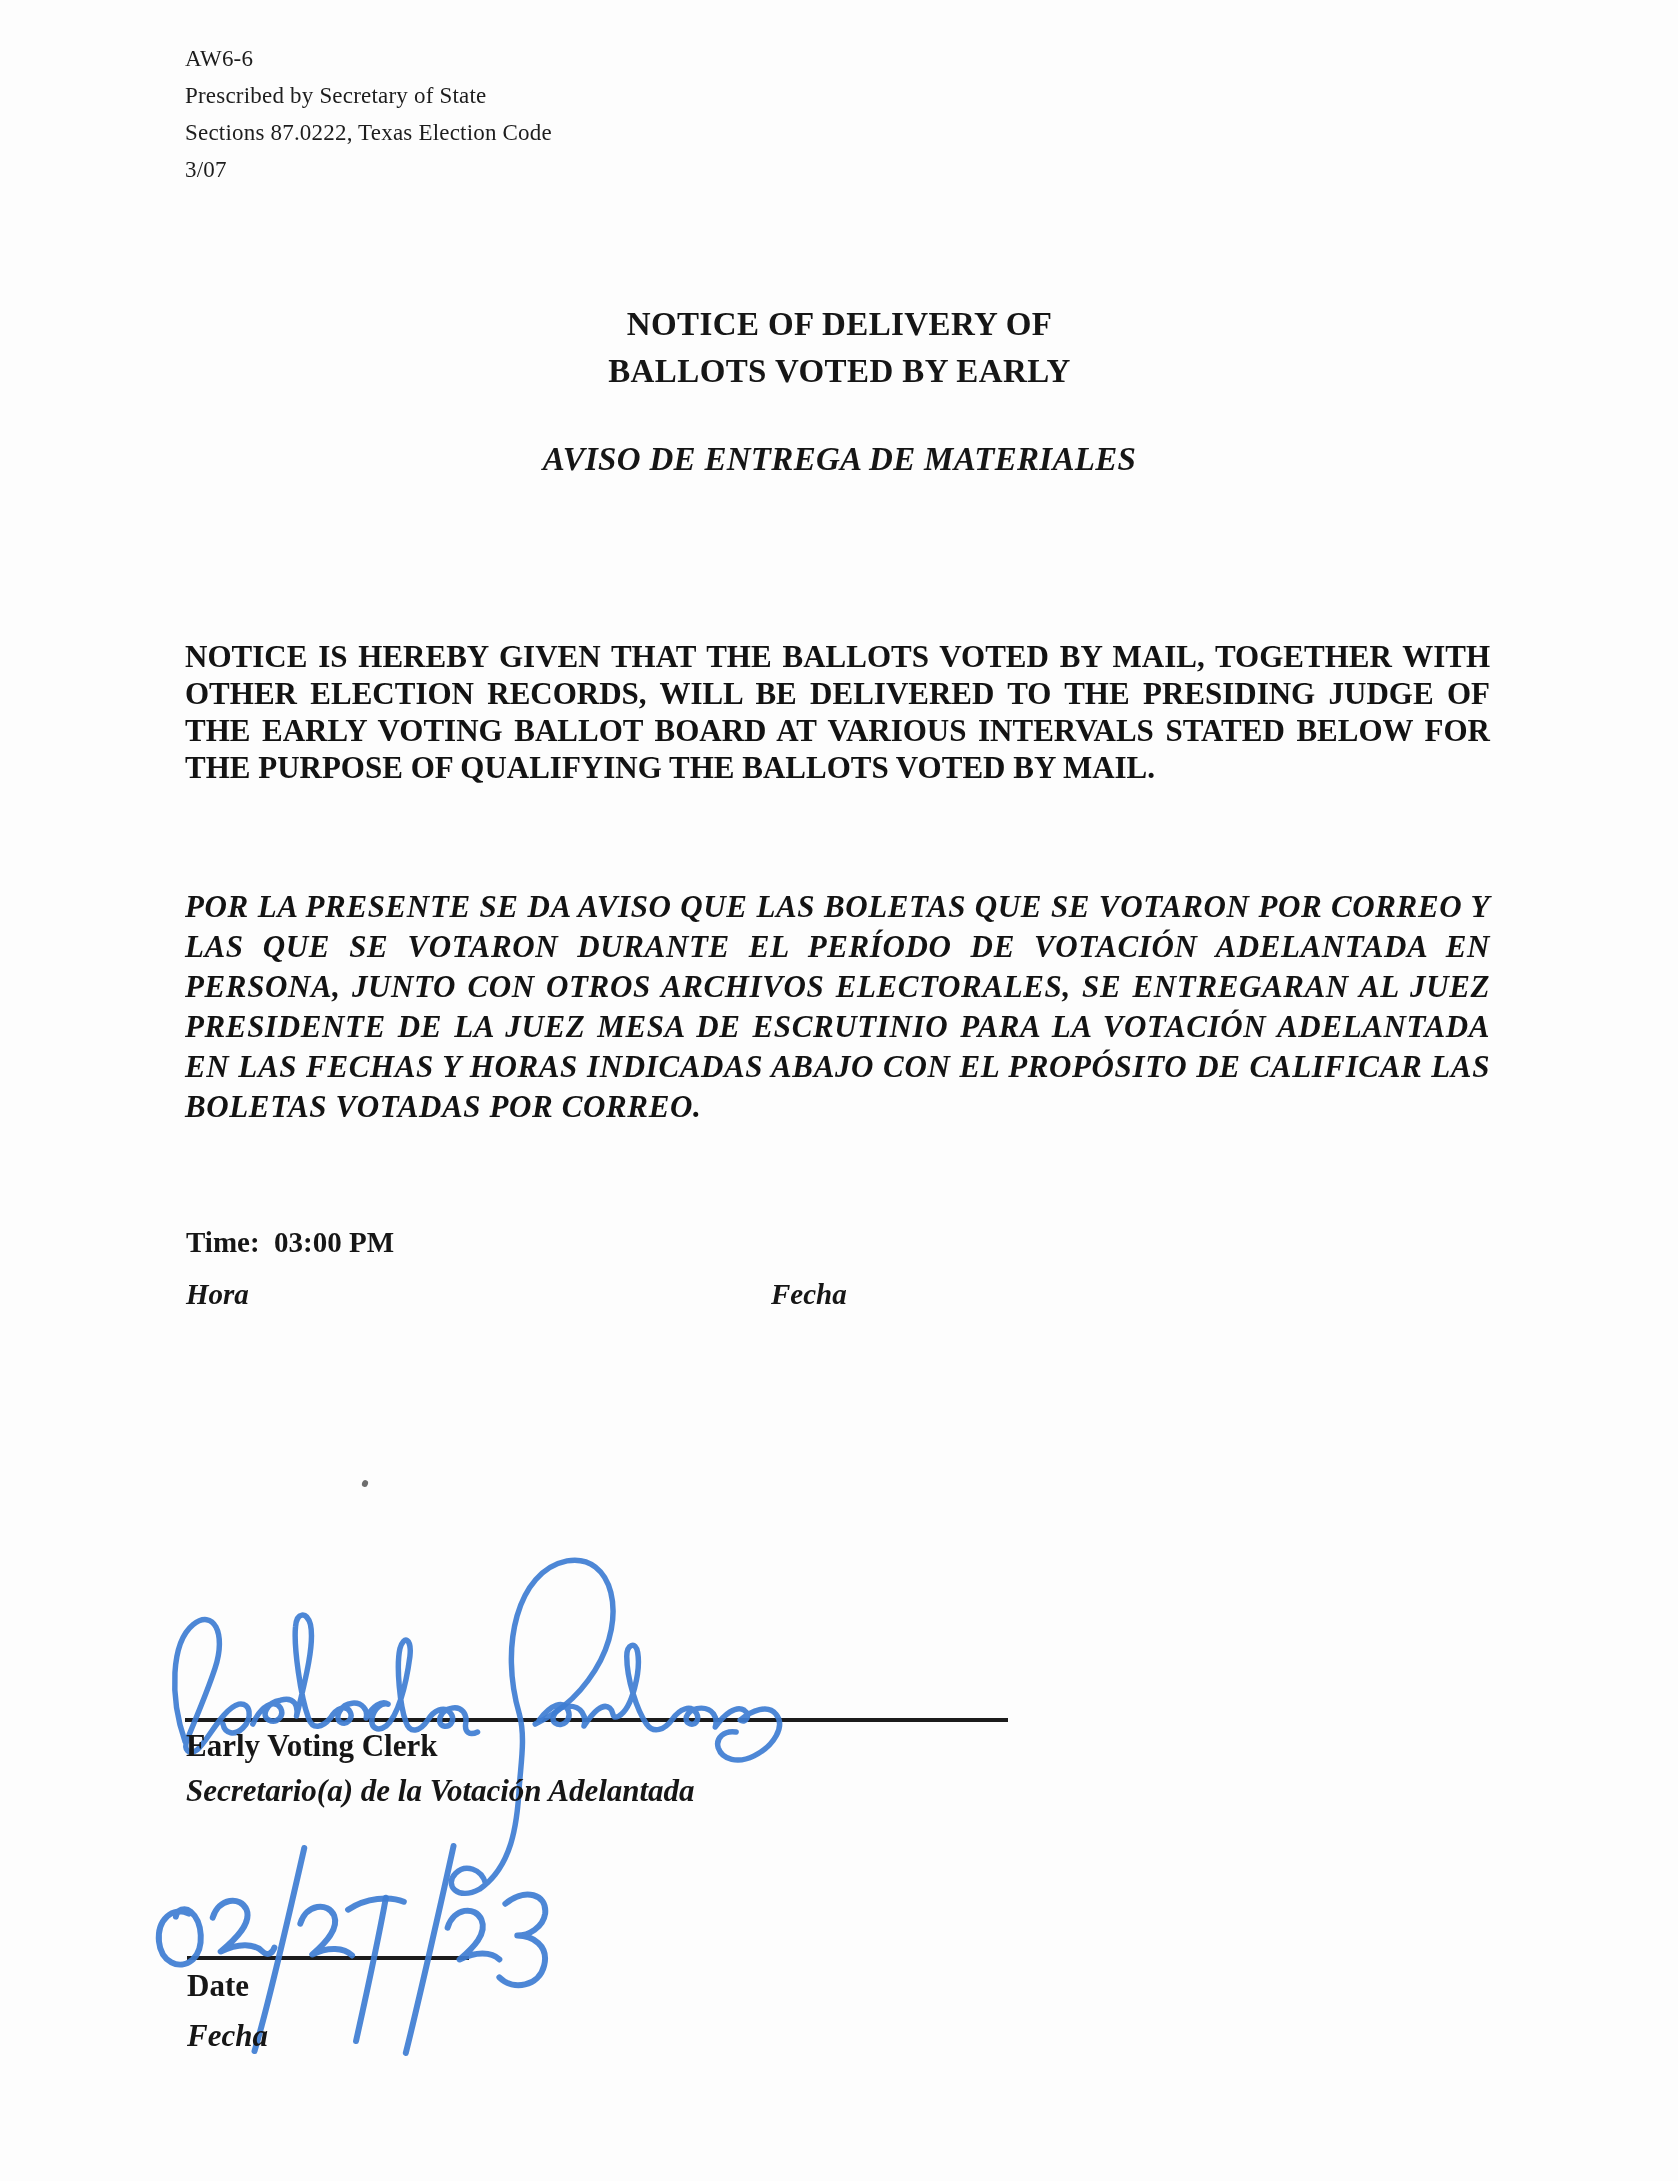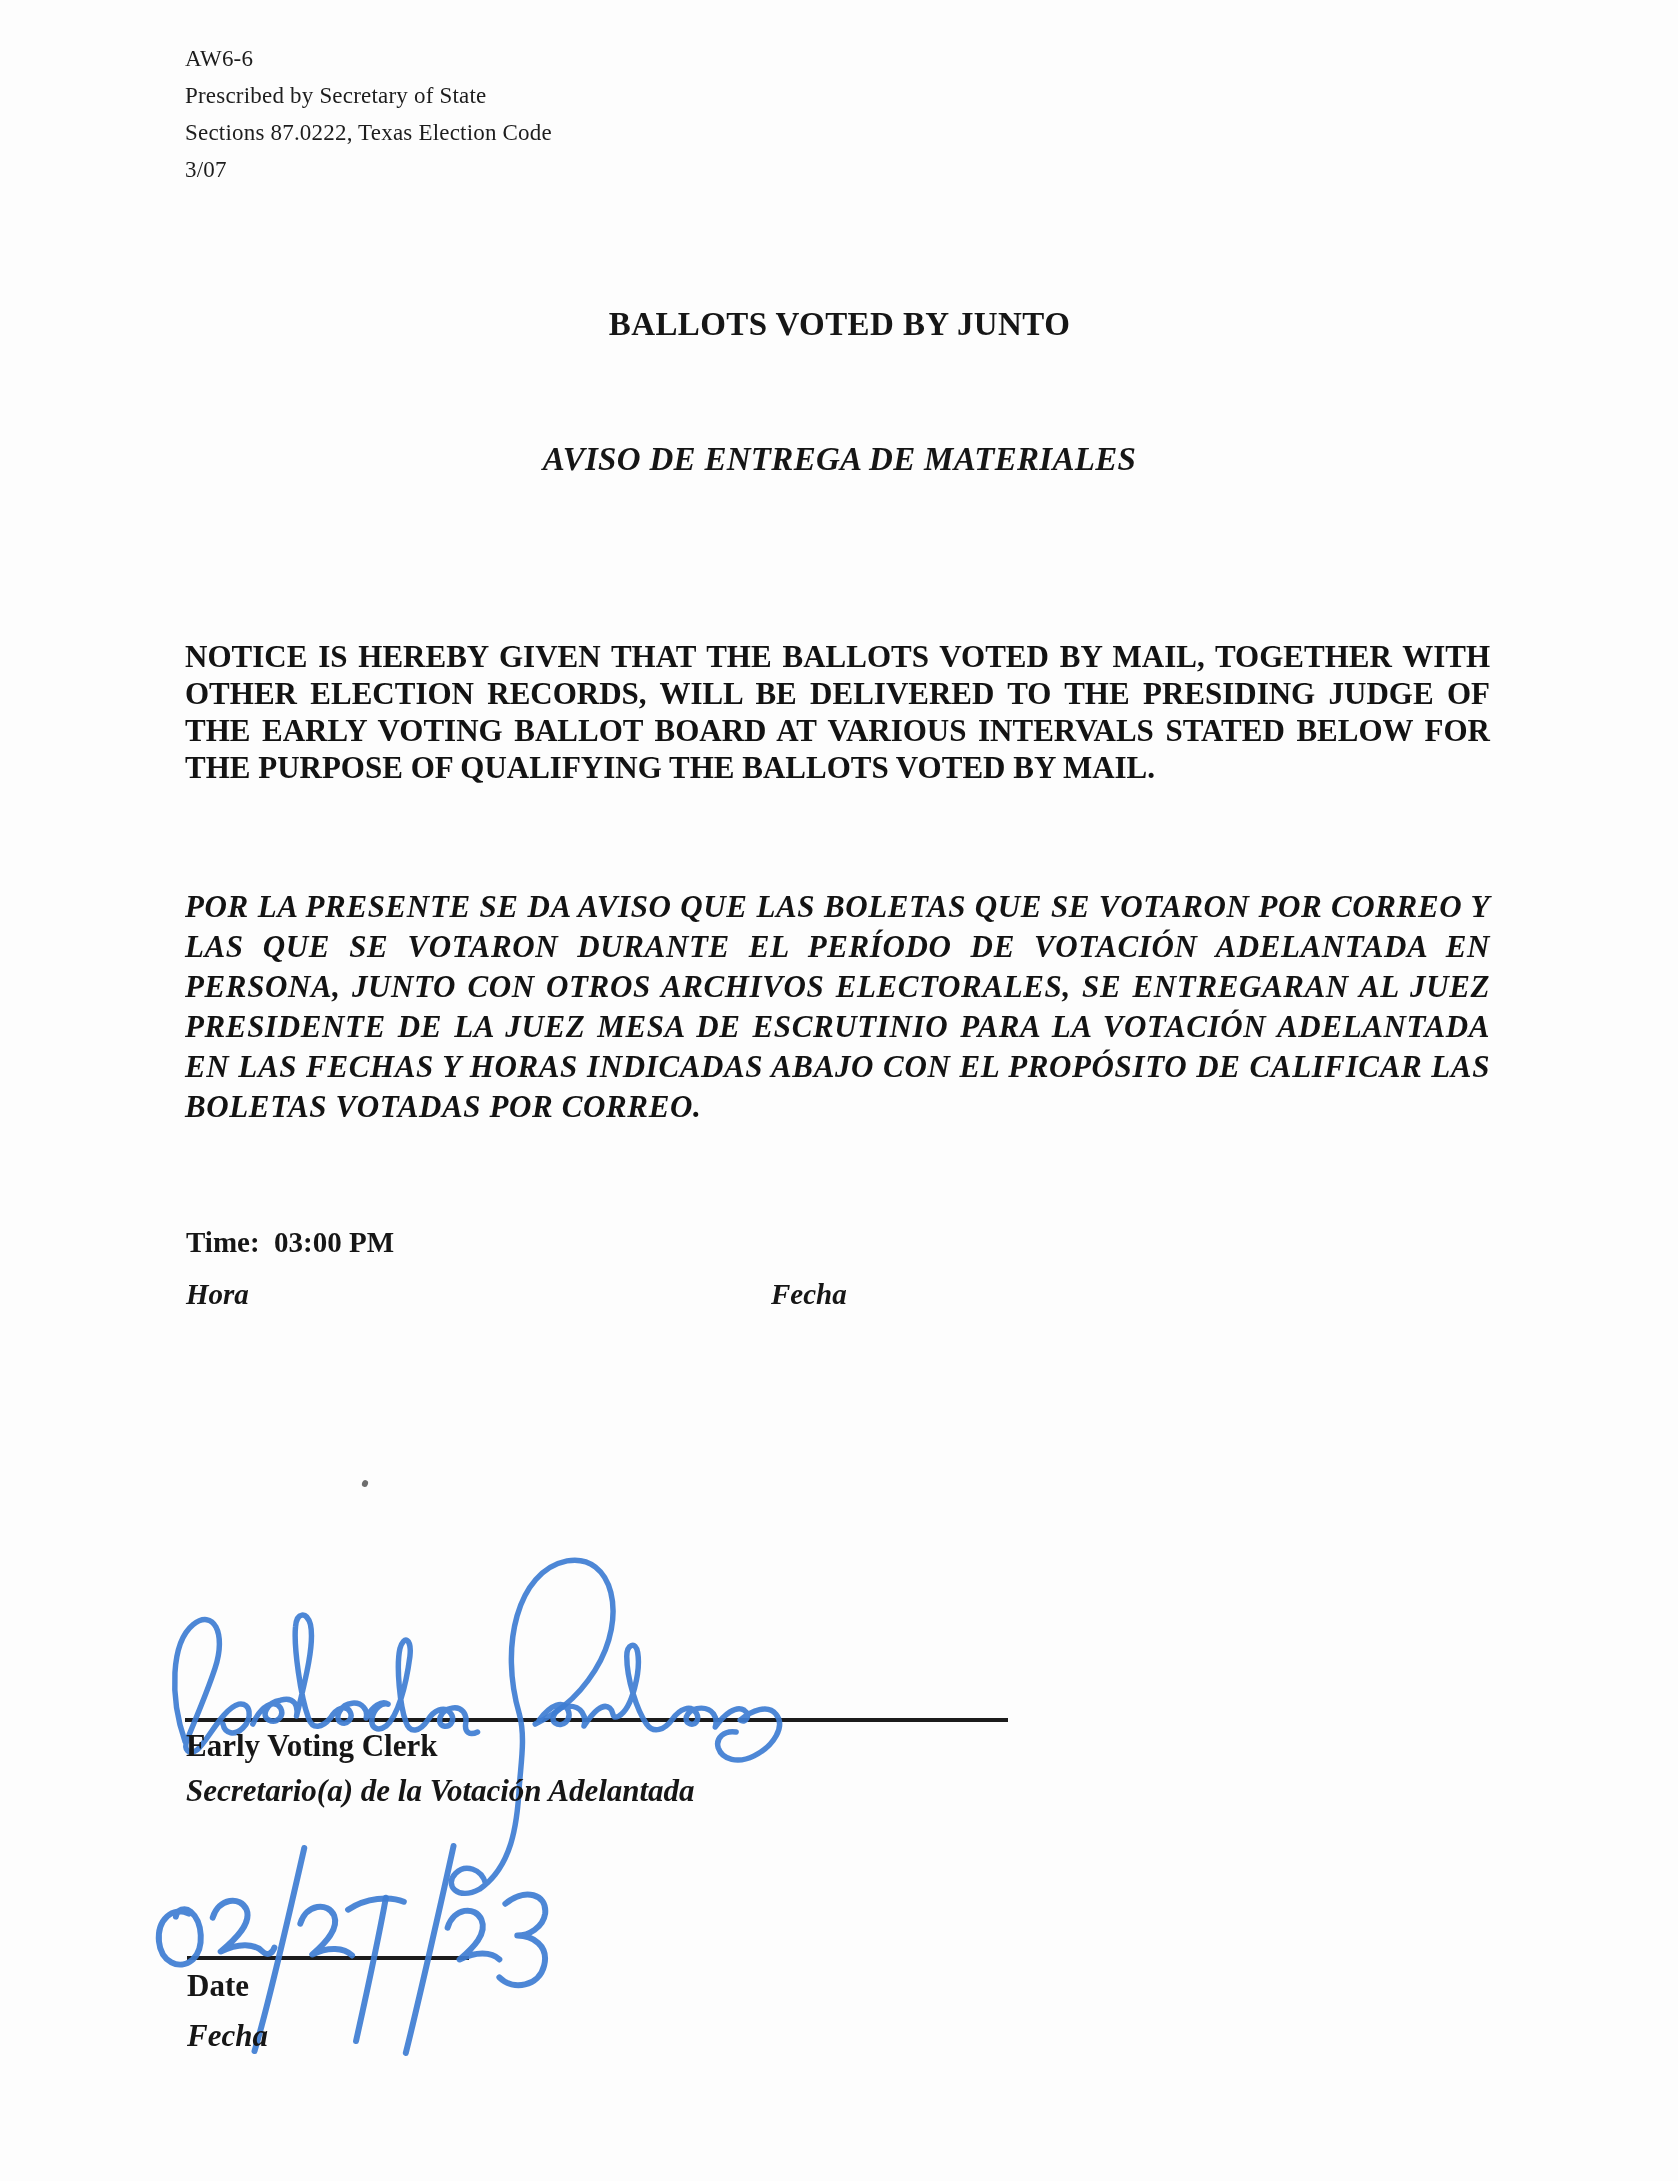--- a/index.html
+++ b/index.html
@@ -70,21 +70,22 @@
 <div class="page">
 
   <div class="abs header-block">
     <div>AW6-6</div>
     <div>Prescribed by Secretary of State</div>
     <div>Sections 87.0222, Texas Election Code</div>
     <div>3/07</div>
   </div>
 
   <div class="abs doc-title">
-    <div>BALLOTS VOTED BY JUNTO</div>
+    <div>NOTICE OF DELIVERY OF</div>
+    <div>BALLOTS VOTED BY EARLY</div>
   </div>
 
   <div class="abs doc-subtitle">
     <div>AVISO DE ENTREGA DE MATERIALES</div>
   </div>
 
   <div class="abs para-en">NOTICE IS HEREBY GIVEN THAT THE BALLOTS VOTED BY MAIL, TOGETHER WITH OTHER ELECTION RECORDS, WILL BE DELIVERED TO THE PRESIDING JUDGE OF THE EARLY VOTING BALLOT BOARD AT VARIOUS INTERVALS STATED BELOW FOR THE PURPOSE OF QUALIFYING THE BALLOTS VOTED BY MAIL.</div>
 
   <div class="abs para-es">POR LA PRESENTE SE DA AVISO QUE LAS BOLETAS QUE SE VOTARON POR CORREO Y LAS QUE SE VOTARON DURANTE EL PERÍODO DE VOTACIÓN ADELANTADA EN PERSONA, JUNTO CON OTROS ARCHIVOS ELECTORALES, SE ENTREGARAN AL JUEZ PRESIDENTE DE LA JUEZ MESA DE ESCRUTINIO PARA LA VOTACIÓN ADELANTADA EN LAS FECHAS Y HORAS INDICADAS ABAJO CON EL PROPÓSITO DE CALIFICAR LAS BOLETAS VOTADAS POR CORREO.</div>
 

